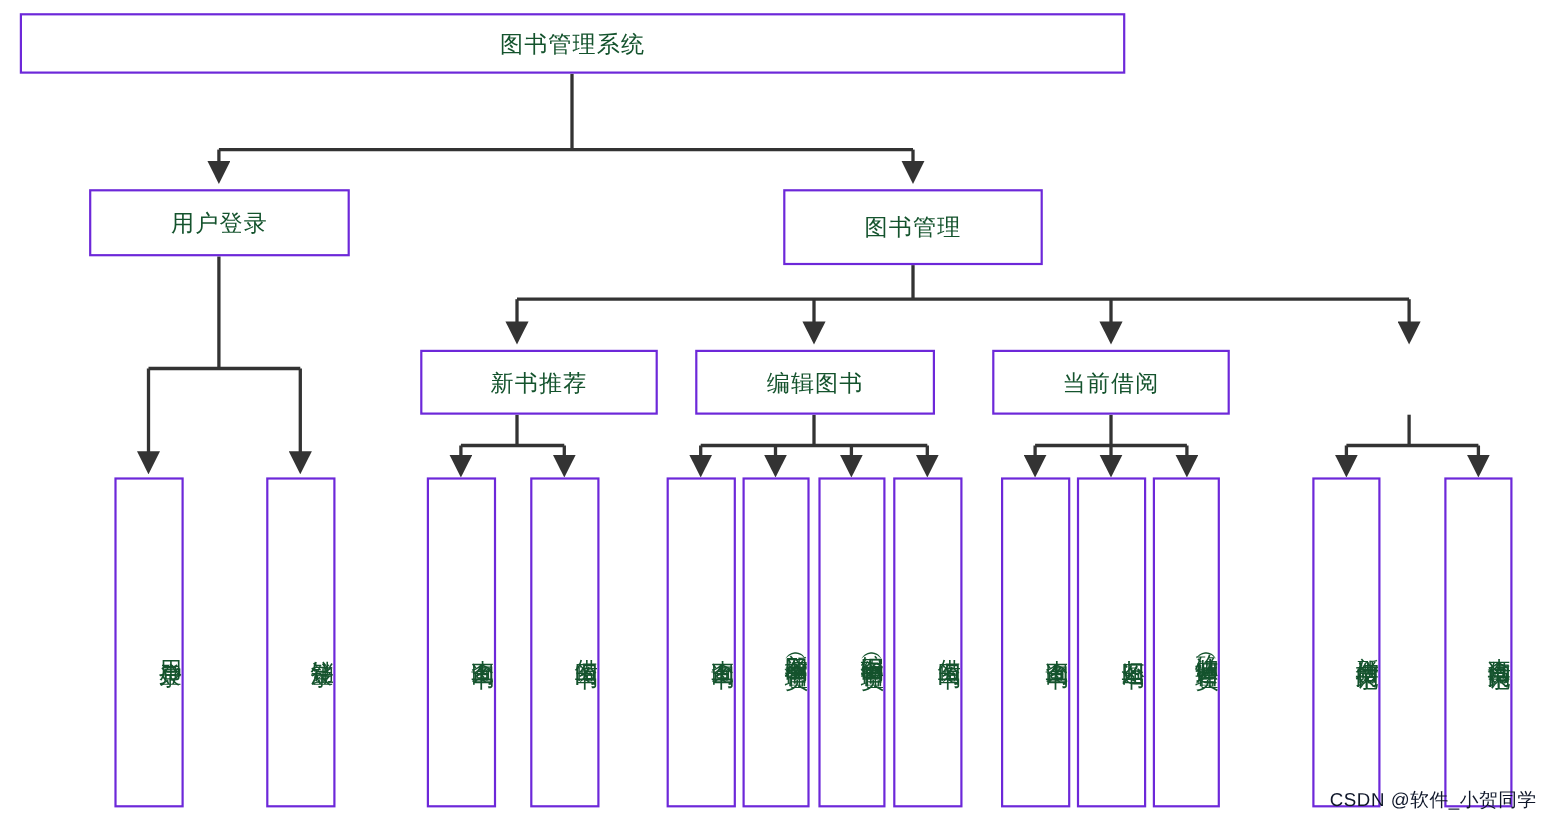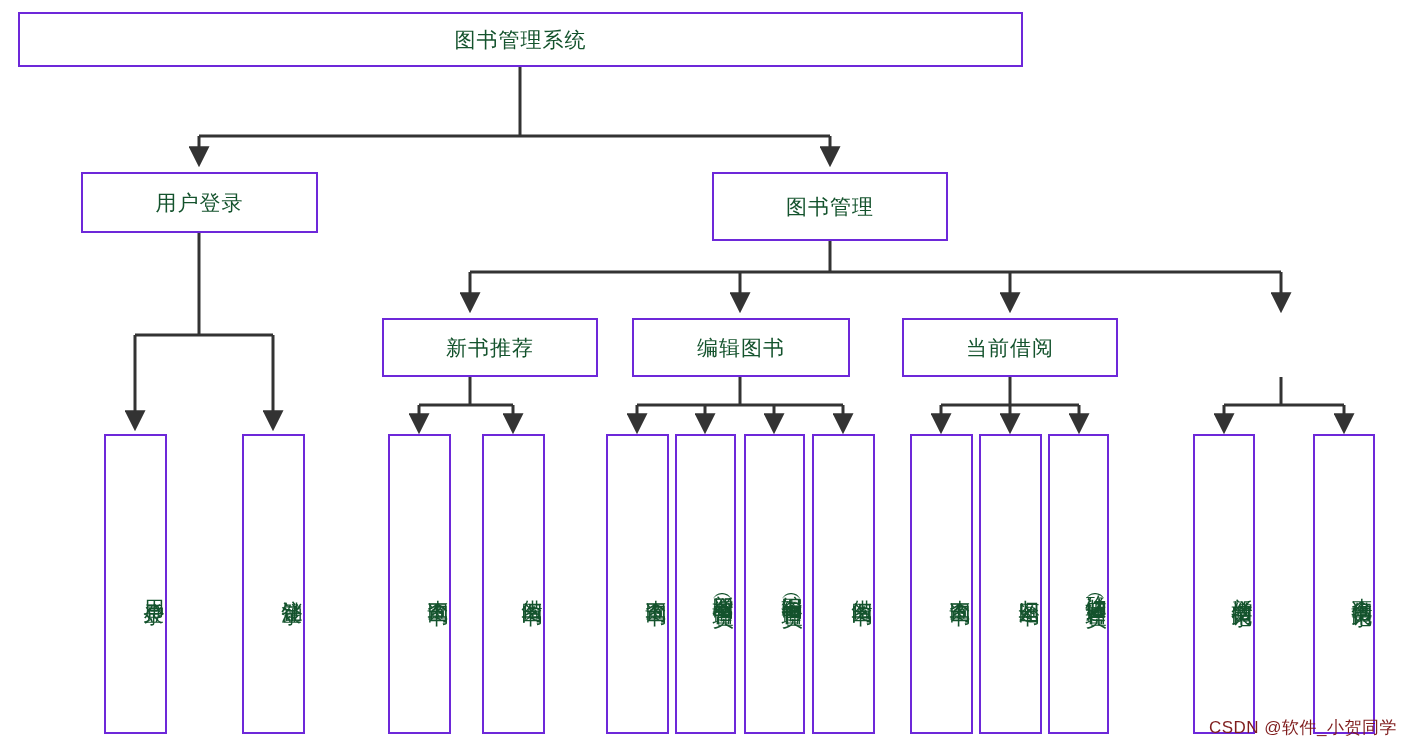--- a/index.html
+++ b/index.html
@@ -53,21 +53,21 @@
   .node.vert .nlabel {
     writing-mode: vertical-rl;
     text-orientation: upright;
     display: block;
   }
   #watermark {
     position: absolute;
     right: 8px;
     bottom: 8px;
     font-size: 17px;
-    color: #7f1d1d;
+    color: #0f172a;
     letter-spacing: 0.5px;
     white-space: nowrap;
     pointer-events: none;
     margin-top: 48px;
   }
 </style>
 </head>
 <body>
 
 <div id="canvas">

